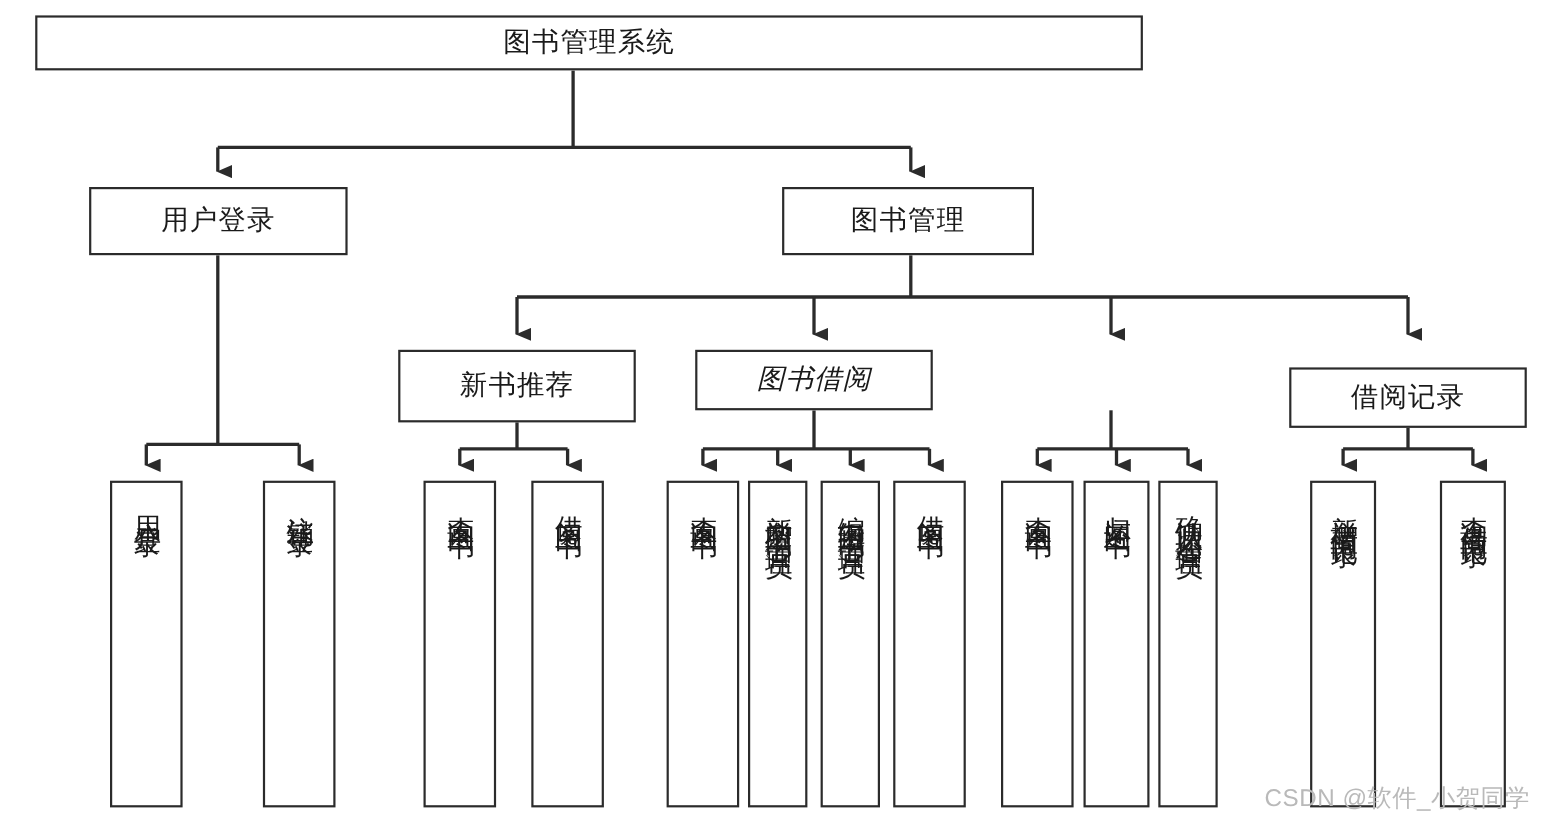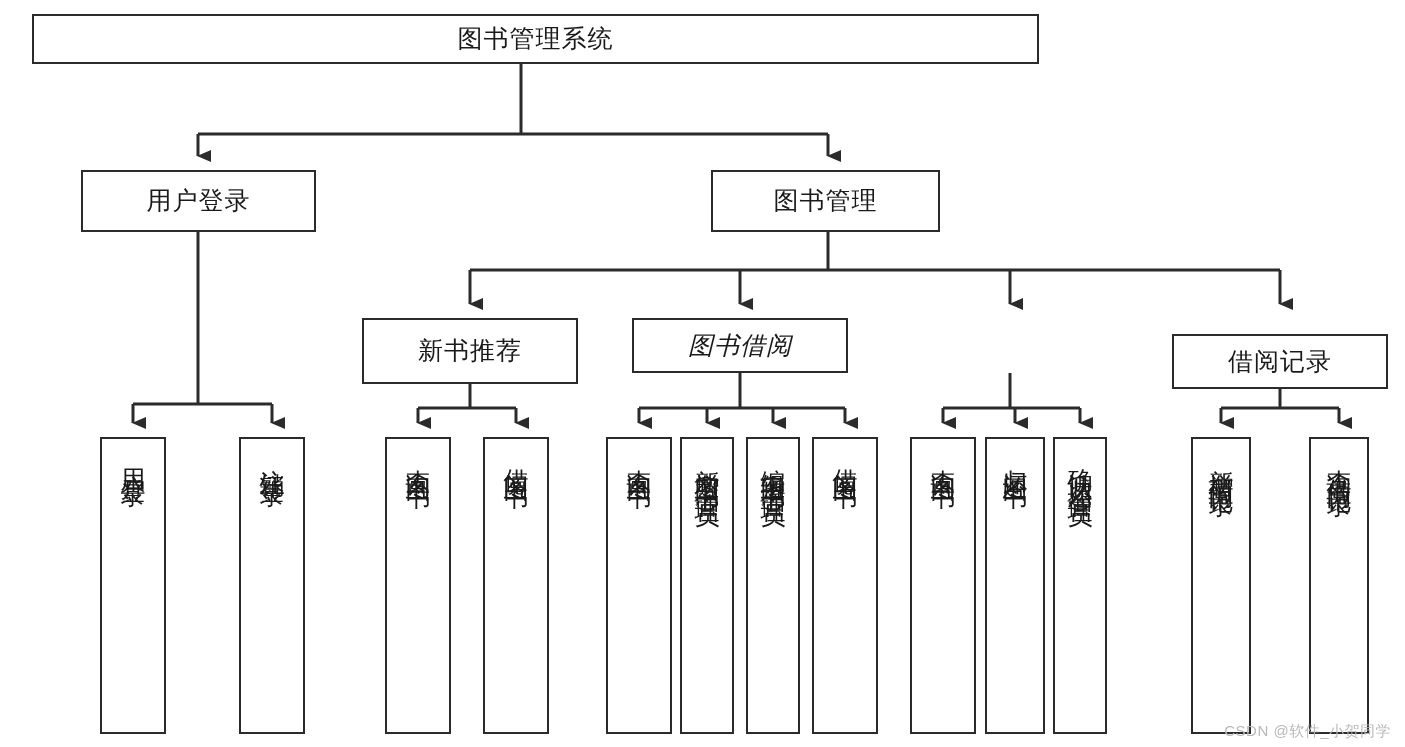--- a/index.html
+++ b/index.html
@@ -55,21 +55,21 @@
     text-orientation:upright;
     font-size:25px;
     letter-spacing:5px;
     line-height:1;
     white-space:nowrap;
   }
   #watermark{
     position:absolute;
     right:14px;
     bottom:6px;
-    font-size:15px;
+    font-size:22px;
     color:#b9b9b9;
     letter-spacing:0.5px;
     white-space:nowrap;
     z-index:3;
   }
 </style>
 </head>
 <body>
 
 <div id="diagram">

